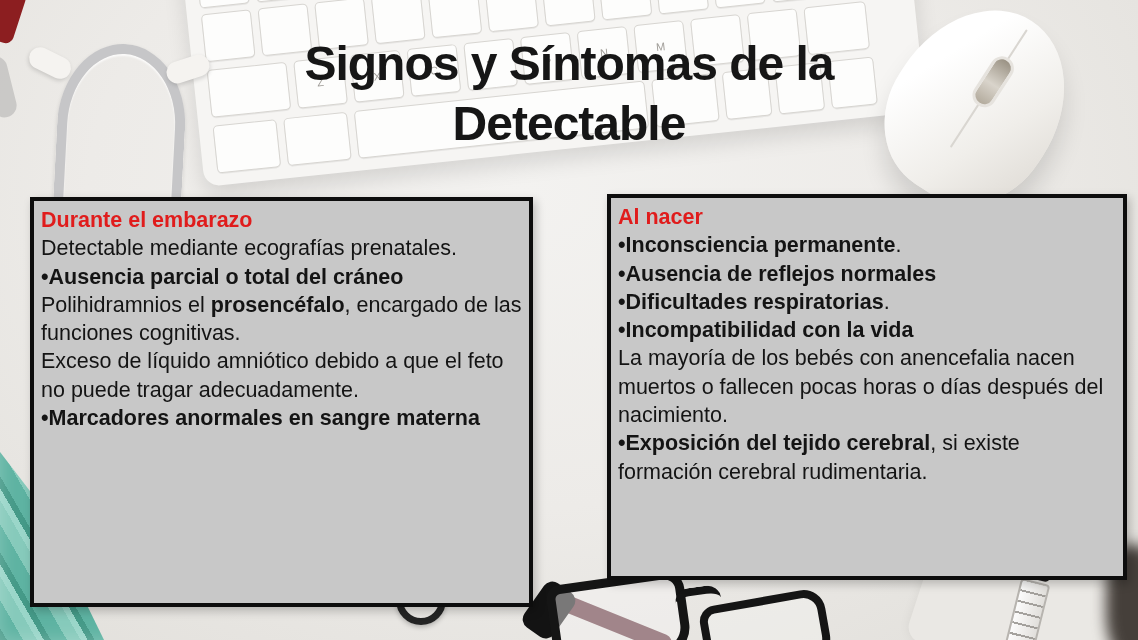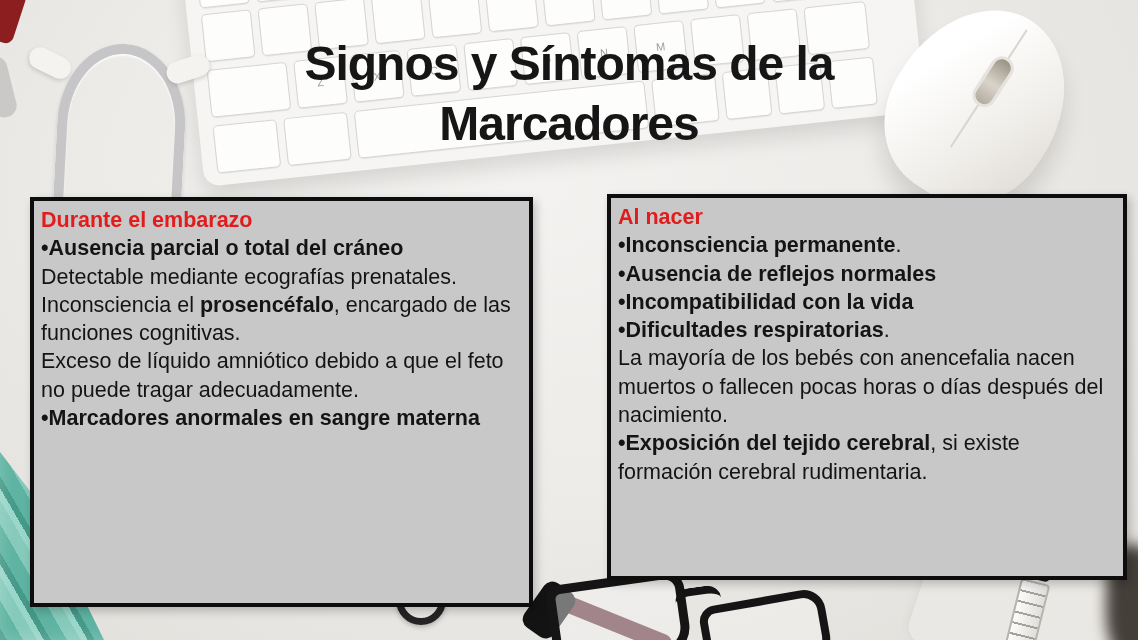--- a/index.html
+++ b/index.html
@@ -188,35 +188,35 @@
 
   <div class="decor paper"></div>
   <div class="decor syringe">
     <div class="syr-seal"></div>
     <div class="syr-barrel"></div>
   </div>
   <div class="decor edge-blur"></div>
 
   <div class="title">
     <div>Signos y Síntomas de la</div>
-    <div>Marcadores</div>
+    <div>Detectable</div>
   </div>
 
   <div class="textbox box-left">
       <div><span class="r">Durante el embarazo</span></div>
+      <div><span>Detectable mediante ecografías prenatales.</span></div>
       <div><span class="b">•Ausencia parcial o total del cráneo</span></div>
-      <div><span>Detectable mediante ecografías prenatales.</span></div>
-      <div><span>Inconsciencia el </span><span class="b">prosencéfalo</span><span>, encargado de las funciones cognitivas.</span></div>
+      <div><span>Polihidramnios el </span><span class="b">prosencéfalo</span><span>, encargado de las funciones cognitivas.</span></div>
       <div><span>Exceso de líquido amniótico debido a que el feto no puede tragar adecuadamente.</span></div>
       <div><span class="b">•Marcadores anormales en sangre materna</span></div>
     </div>
 
   <div class="textbox box-right">
       <div><span class="r">Al nacer</span></div>
       <div><span class="b">•Inconsciencia permanente</span><span>.</span></div>
       <div><span class="b">•Ausencia de reflejos normales</span></div>
+      <div><span class="b">•Dificultades respiratorias</span><span>.</span></div>
       <div><span class="b">•Incompatibilidad con la vida</span></div>
-      <div><span class="b">•Dificultades respiratorias</span><span>.</span></div>
       <div><span>La mayoría de los bebés con anencefalia nacen muertos o fallecen pocas horas o días después del nacimiento.</span></div>
       <div><span class="b">•Exposición del tejido cerebral</span><span>, si existe formación cerebral rudimentaria.</span></div>
     </div>
 
 </div>
 
 </body></html>

